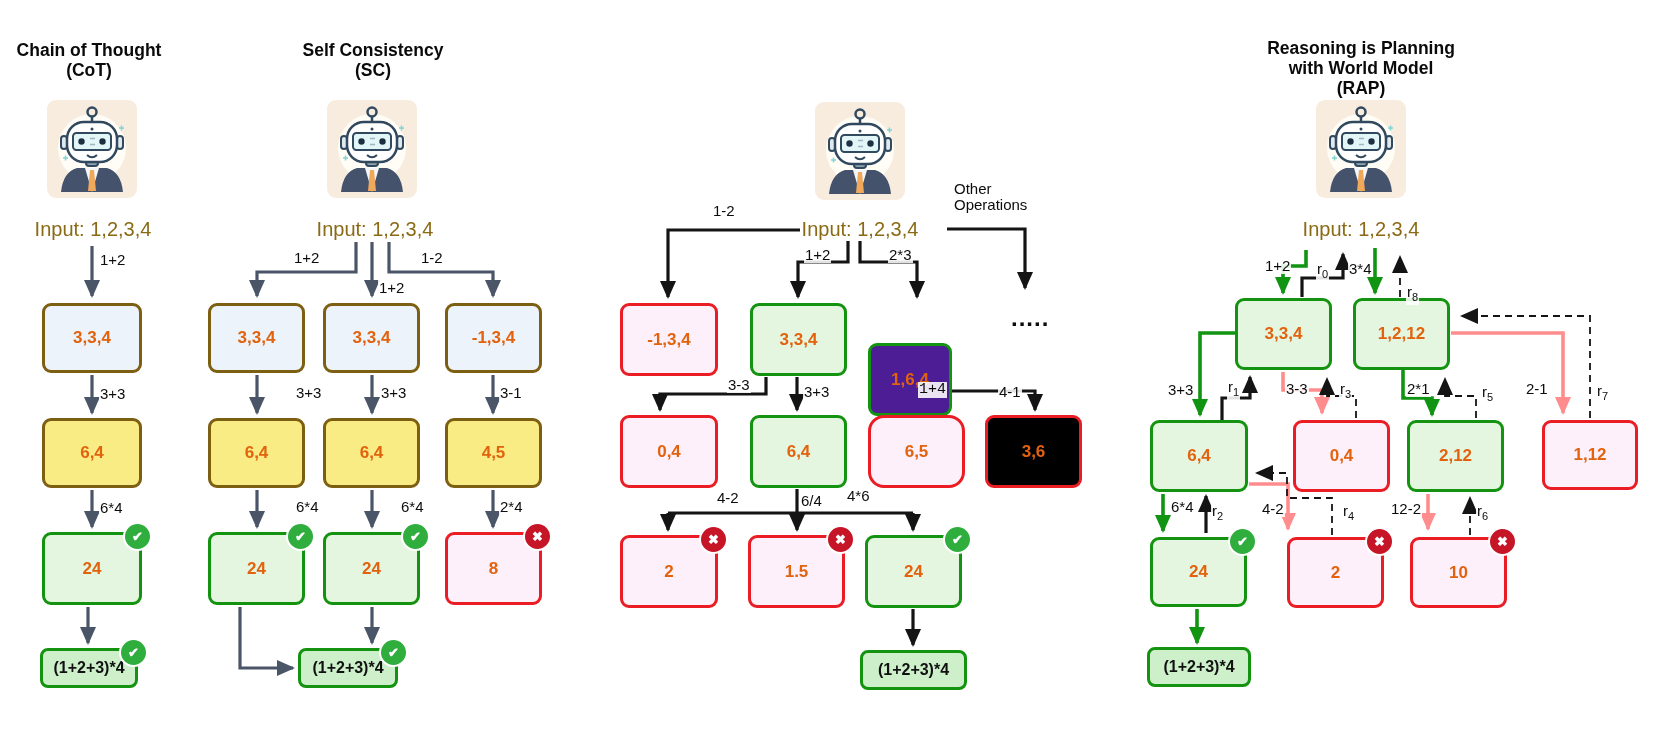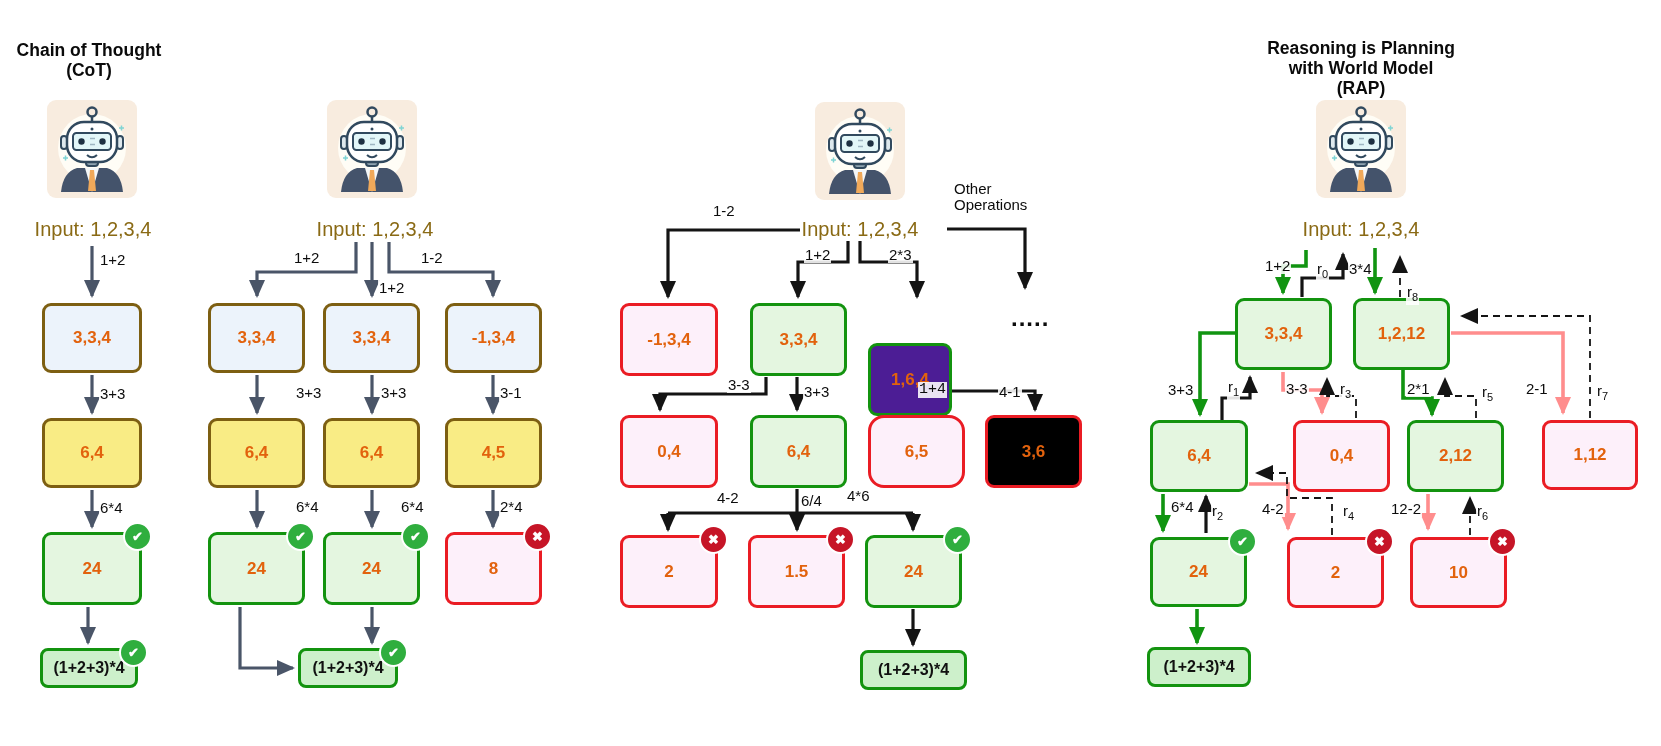--- a/index.html
+++ b/index.html
@@ -91,20 +91,25 @@
       <polyline points="1356,418 1356,396 1327,396 1327,379" fill="none" stroke="#141414" stroke-width="1.8" stroke-dasharray="7 5" marker-end="url(#ah-black)"></polyline>
       <polyline points="1476,418 1476,396 1445,396 1445,379" fill="none" stroke="#141414" stroke-width="1.8" stroke-dasharray="7 5" marker-end="url(#ah-black)"></polyline>
       <polyline points="1590,418 1590,316 1462,316" fill="none" stroke="#141414" stroke-width="1.8" stroke-dasharray="7 5" marker-end="url(#ah-black)"></polyline>
       <polyline points="1332,535 1332,498 1287,498 1287,473 1257,473" fill="none" stroke="#141414" stroke-width="1.8" stroke-dasharray="7 5" marker-end="url(#ah-black)"></polyline>
       <polyline points="1470,535 1470,498" fill="none" stroke="#141414" stroke-width="1.8" stroke-dasharray="7 5" marker-end="url(#ah-black)"></polyline>
     </svg>
 
   <div class="title" style="left: -2px; top: 40px; width: 182px; color: rgb(10, 10, 10);">
     <span>Chain of Thought</span>
     <span>(CoT)</span>
+    <span></span>
+  </div>
+  <div class="title" style="left: 283px; top: 40px; width: 180px; color: rgb(10, 10, 10);">
+    <span>Self Consistency</span>
+    <span>(SC)</span>
     <span></span>
   </div>
   <div class="title" style="left: 1251px; top: 38px; width: 220px; color: rgb(10, 10, 10);">
     <span>Reasoning is Planning</span>
     <span>with World Model</span>
     <span>(RAP)</span>
   </div>
 
   <svg class="robot" style="left:47px;top:100px" viewBox="0 0 90 98">
       <use href="#robot-def"></use>

